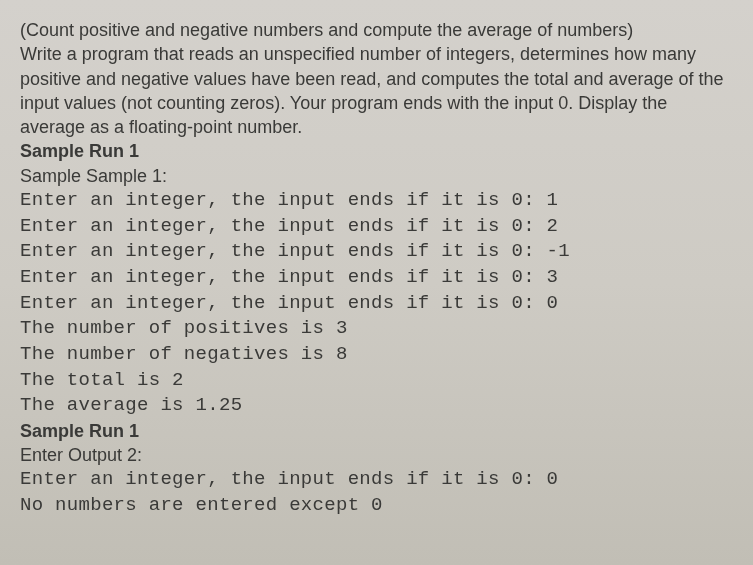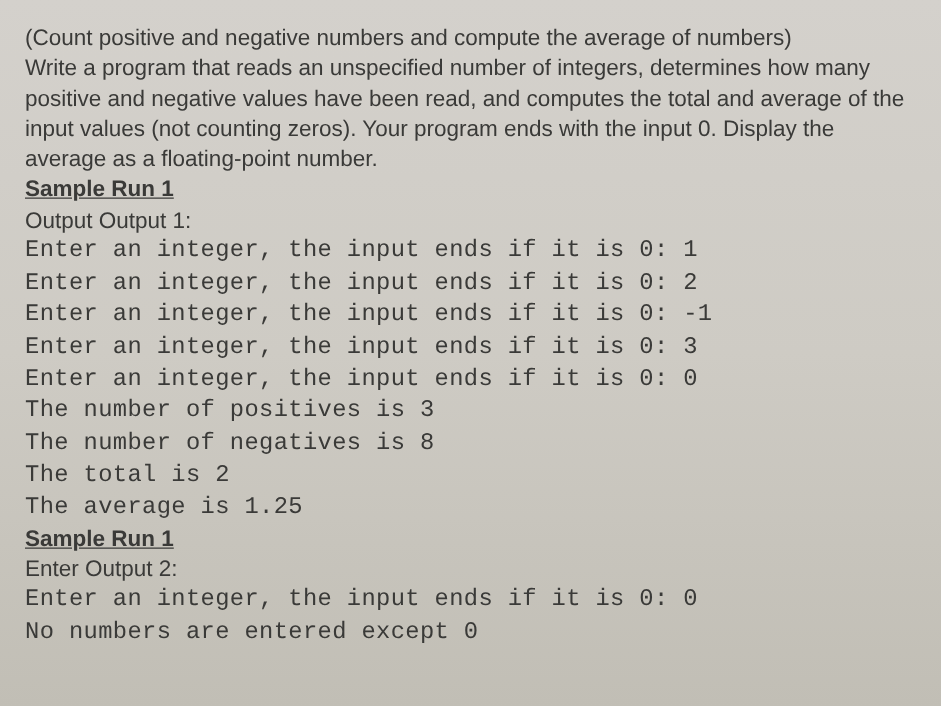--- a/index.html
+++ b/index.html
@@ -21,37 +21,36 @@
     .mono {
       font-family: 'Courier New', Courier, monospace;
       font-size: 19px;
       letter-spacing: 0.3px;
       color: #3a3a38;
     }
     .italic {
     }
     .bold {
       font-weight: 600;
-      text-decoration: underline;
     }
     .line {
       margin: 0;
       white-space: nowrap;
     }
     .wrap {
       white-space: normal;
     }
   </style>
 </head>
 <body>
 
 <div class="line proportional italic wrap">(Count positive and negative numbers and compute the average of numbers)</div>
 <div class="line proportional wrap">Write a program that reads an unspecified number of integers, determines how many positive and negative values have been read, and computes the total and average of the input values (not counting zeros). Your program ends with the input 0. Display the average as a floating-point number.</div>
 <div class="line proportional bold">Sample Run 1</div>
-<div class="line proportional">Output Output 1:</div>
+<div class="line proportional">Sample Sample 1:</div>
 <div class="line mono">Enter an integer, the input ends if it is 0: 1</div>
 <div class="line mono">Enter an integer, the input ends if it is 0: 2</div>
 <div class="line mono">Enter an integer, the input ends if it is 0: -1</div>
 <div class="line mono">Enter an integer, the input ends if it is 0: 3</div>
 <div class="line mono">Enter an integer, the input ends if it is 0: 0</div>
 <div class="line mono">The number of positives is 3</div>
 <div class="line mono">The number of negatives is 8</div>
 <div class="line mono">The total is 2</div>
 <div class="line mono">The average is 1.25</div>
 <div class="line proportional bold">Sample Run 1</div>

